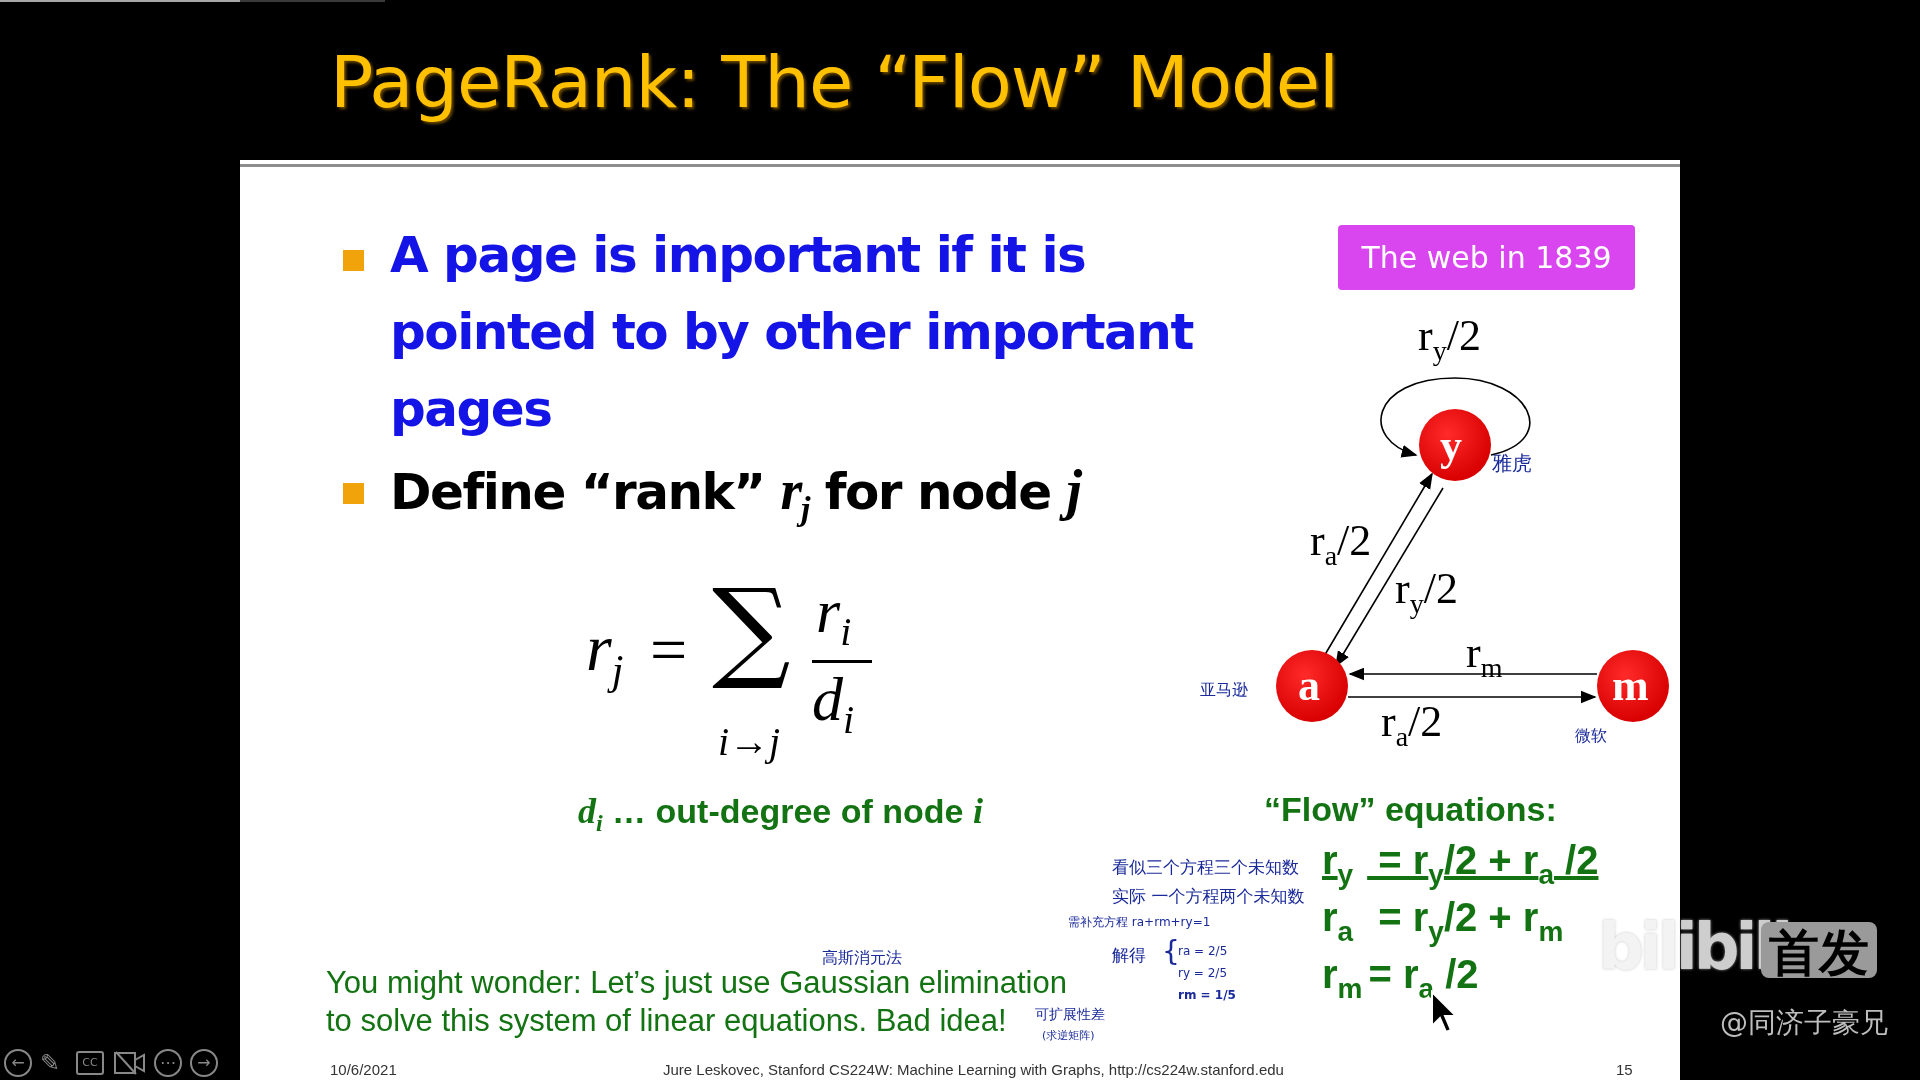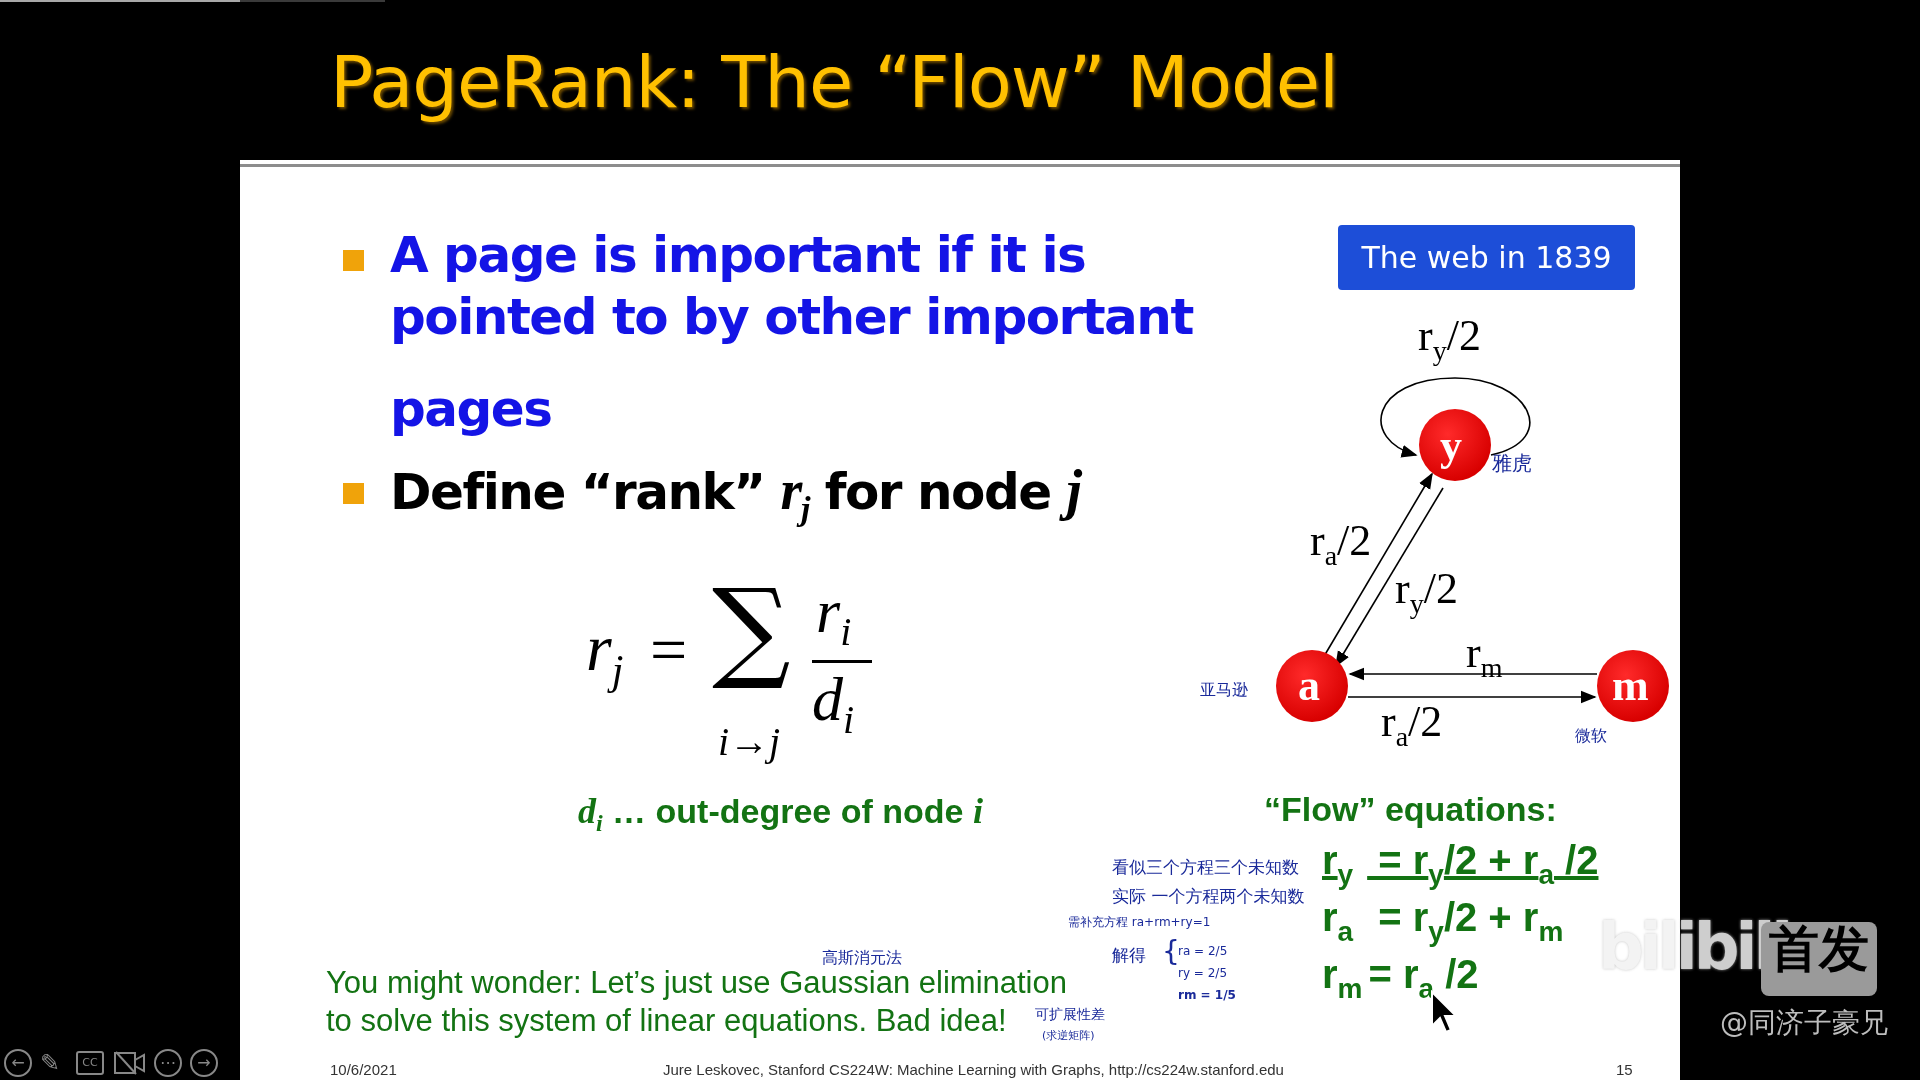--- a/index.html
+++ b/index.html
@@ -8,21 +8,21 @@
   .progress-track { left:0; top:0; width:385px; height:2px; background:#3a3a3a; }
   .progress-fill { left:0; top:0; width:240px; height:2px; background:#a8a8a8; }
   .title { left:330px; top:40px; font-family:"DejaVu Sans", sans-serif; font-size:72px; color:#FFC000; white-space:nowrap; letter-spacing:-1px; text-shadow:2px 2px 3px #6b4a00; }
   .slide { left:240px; top:160px; width:1440px; height:920px; background:#fff; }
   .slide-rule { left:240px; top:164px; width:1440px; height:3px; background:#8c8c8c; }
   .bullet { width:21px; height:21px; background:#F0A30A; }
   .b-text { font-family:"DejaVu Sans", sans-serif; font-weight:bold; font-size:50px; white-space:nowrap; letter-spacing:-1.5px; }
   .blue { color:#1414E6; }
   .black { color:#000; }
   .serif-it { font-family:"Liberation Serif", serif; font-style:italic; font-weight:bold; }
-  .web-box { left:1338px; top:225px; width:297px; height:65px; background:#1d4ed8; border-radius:4px; color:#fff; font-family:"DejaVu Sans", sans-serif; font-size:30px; line-height:65px; text-align:center; }
+  .web-box { left:1338px; top:225px; width:297px; height:65px; background:#d946ef; border-radius:4px; color:#fff; font-family:"DejaVu Sans", sans-serif; font-size:30px; line-height:65px; text-align:center; }
   .formula { font-family:"Liberation Serif", serif; font-style:italic; color:#000; }
   .green-b { font-family:"Liberation Sans", sans-serif; font-weight:bold; color:#137313; white-space:nowrap; }
   .eq { font-size:40px; }
   .eq sub { font-size:28px; vertical-align:-10px; }
   .bottom-text { font-family:"Liberation Sans", sans-serif; font-size:31px; color:#137313; white-space:nowrap; line-height:38px; }
   .hand { font-family:"DejaVu Sans", sans-serif; color:#1a2a9a; white-space:nowrap; }
   .footer { font-family:"Liberation Sans", sans-serif; font-size:15px; color:#333; white-space:nowrap; }
   .ctrl-icon { width:28px; height:28px; border:2px solid #888; border-radius:50%; box-sizing:border-box; color:#888; font-size:16px; line-height:24px; text-align:center; font-family:"DejaVu Sans", sans-serif; }
   .bili-logo { font-family:"DejaVu Sans", sans-serif; font-weight:bold; font-size:64px; color:#f2f2f2; letter-spacing:-4px; text-shadow:0 0 3px #bbb; opacity:0.85; }
   .bili-box { background:#9a9a9a; border-radius:8px; color:#000; font-family:"DejaVu Sans", sans-serif; font-weight:bold; font-size:50px; text-align:center; }
@@ -34,21 +34,21 @@
 <div class="abs progress-track"></div>
 <div class="abs progress-fill"></div>
 
 <div class="abs title">PageRank: The “Flow” Model</div>
 
 <div class="abs slide"></div>
 <div class="abs slide-rule"></div>
 
 <div class="abs bullet" style="left:343px;top:250px;"></div>
 <div class="abs b-text blue" style="left:390px;top:226px;">A page is important if it is</div>
-<div class="abs b-text blue" style="left:390px;top:288px;">pointed to by other important</div>
+<div class="abs b-text blue" style="left:390px;top:303px;">pointed to by other important</div>
 <div class="abs b-text blue" style="left:390px;top:380px;">pages</div>
 
 <div class="abs bullet" style="left:343px;top:483px;"></div>
 <div class="abs b-text black" style="left:390px;top:458px;">
   <span>Define “rank” </span><span class="serif-it" style="font-size:56px;">r</span><sub class="serif-it" style="font-size:34px;">j</sub><span> for node </span><span class="serif-it" style="font-size:56px;">j</span>
 </div>
 
 <div class="abs web-box">The web in 1839</div>
 
 <div class="abs formula" style="left:586px;top:610px;font-size:66px;">
@@ -146,18 +146,18 @@
   <svg width="32" height="28" viewBox="0 0 32 28">
       <rect x="1" y="4" width="20" height="20" fill="none" stroke="#888" stroke-width="2"></rect>
       <path d="M21,11 L30,6 L30,22 L21,17" fill="none" stroke="#888" stroke-width="2"></path>
       <line x1="2" y1="3" x2="22" y2="25" stroke="#888" stroke-width="2"></line>
     </svg>
 </div>
 <div class="abs ctrl-icon" style="left:154px;top:1049px;">⋯</div>
 <div class="abs ctrl-icon" style="left:190px;top:1049px;">→</div>
 
 <div class="abs bili-logo" style="left:1598px;top:910px;">bilibili</div>
-<div class="abs bili-box" style="left:1761px;top:922px;width:116px;height:74px;line-height:62px;font-family:Liberation Mono, monospace;">首发</div>
+<div class="abs bili-box" style="left:1761px;top:922px;width:116px;height:56px;line-height:62px;">首发</div>
 <div class="abs watermark" style="left:1706px;top:1004px;">@同济子豪兄</div>
 
 <svg class="abs" style="left:1430px;top:990px;" width="30" height="46" viewBox="0 0 30 46">
   <path d="M2,2 L2,36 L10,28 L16,42 L21,40 L15,26 L26,26 Z" fill="#000" stroke="#fff" stroke-width="2"></path>
 </svg>
 
 </body></html>

